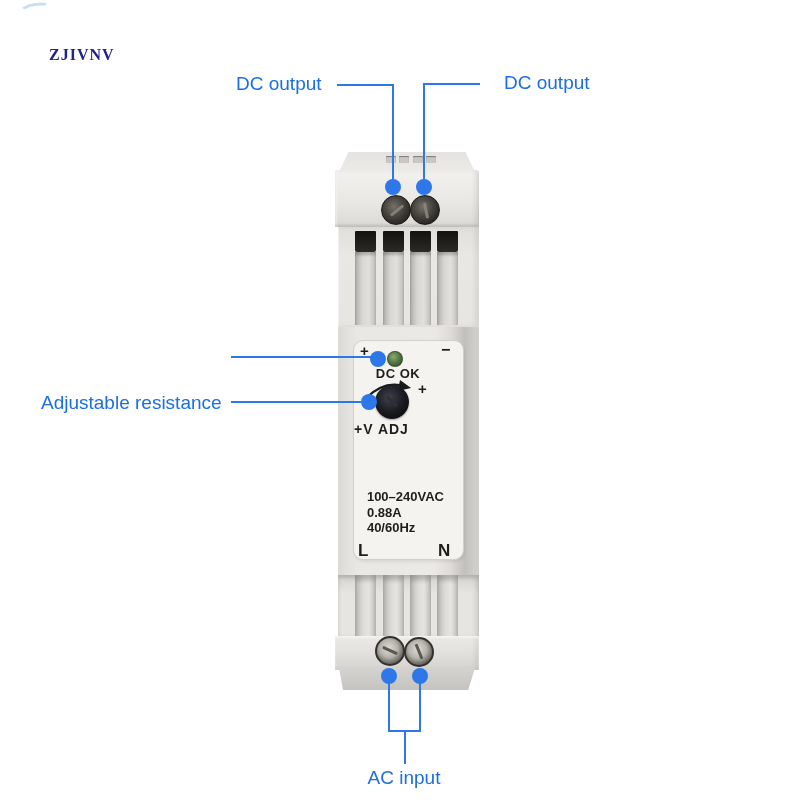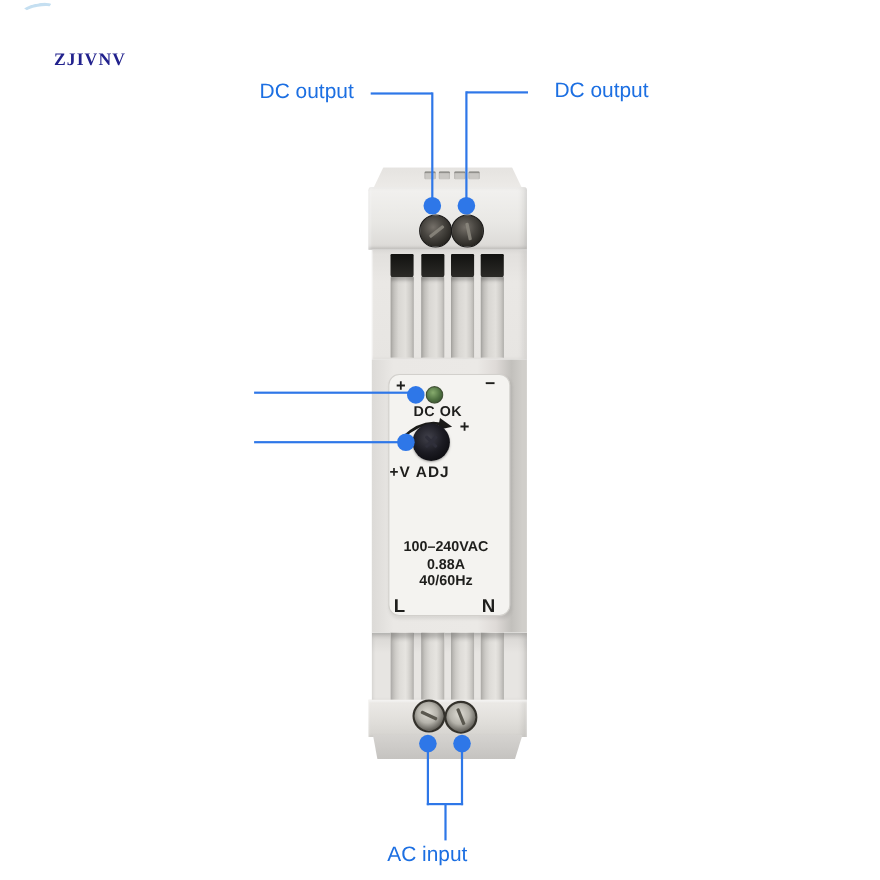--- a/index.html
+++ b/index.html
@@ -27,21 +27,21 @@
     white-space:nowrap;
   }
   .line { position:absolute; background:#2e77e8; }
   .dot  { position:absolute; width:16px; height:16px; border-radius:50%;
           background:#2e77e8; z-index:6; }
 
   #lbl-dc-input  { left:236px; top:73px; }
   #lbl-dc-output { left:504px; top:72px; }
   #lbl-work      { left:96px;  top:343px; }
   #lbl-adj       { left:41px;  top:392px; }
-  #lbl-ac        { left:352px; top:767px; width:104px; }
+  #lbl-ac        { left:352px; top:767px; width:104px; text-align:center; }
 
   
   #device { position:absolute; left:335px; top:152px; width:144px; height:538px; z-index:1; }
 
   .top-face {
     position:absolute; left:4px; top:0; width:136px; height:20px;
     clip-path:polygon(7% 0, 93% 0, 100% 100%, 0 100%);
     background:linear-gradient(180deg,#e5e3e0,#edebe8);
   }
   .tmark {
@@ -109,21 +109,21 @@
     box-shadow:0 1px 2px rgba(0,0,0,.35);
   }
   .pot-cross, .pot-cross2 {
     position:absolute; left:10px; top:15px; width:14px; height:3px;
     background:#2f2f3a; border-radius:1px;
   }
   .pot-cross  { transform:rotate(45deg); }
   .pot-cross2 { transform:rotate(-45deg); }
   .p-vadj    { position:absolute; left:0; top:80px; width:86px; text-align:left;
                font-size:14px; letter-spacing:1px; }
-  .p-ratings { position:absolute; right:19px; top:148px; text-align:center;
+  .p-ratings { position:absolute; right:19px; top:148px; text-align:left;
                font-size:13px; line-height:15.5px; }
   .p-L { position:absolute; left:4px;  top:200px; font-size:17px; }
   .p-N { position:absolute; left:84px; top:200px; font-size:17px; }
 
   .vent-bottom {
     position:absolute; left:3px; top:423px; width:141px; height:62px;
     background:linear-gradient(180deg,#d6d4d1,#e7e5e2 30%);
     box-shadow:inset 0 3px 4px rgba(0,0,0,.15), inset -4px 0 5px rgba(0,0,0,.07);
   }
   .bgroove {
@@ -240,20 +240,21 @@
     <div class="bscrew bscrew-right">
         <span class="slot-line"></span>
       </div>
     <div class="bottom-face"></div>
   </div>
 
   <div class="annot-layer">
 
     <div class="lbl" id="lbl-dc-input">DC output</div>
     <div class="lbl" id="lbl-dc-output">DC output</div>
+    <div class="lbl" id="lbl-adj">Adjustable resistance</div>
     <div class="lbl" id="lbl-ac">AC input</div>
 
     <div class="line" style="left:337px; top:84px; width:56px; height:2px;"></div>
     <div class="line" style="left:392px; top:84px; width:2px; height:100px;"></div>
     <div class="dot" style="left:385px; top:179px;"></div>
 
     <div class="line" style="left:424px; top:83px; width:56px; height:2px;"></div>
     <div class="line" style="left:423px; top:83px; width:2px; height:101px;"></div>
     <div class="dot" style="left:416px; top:179px;"></div>
 

